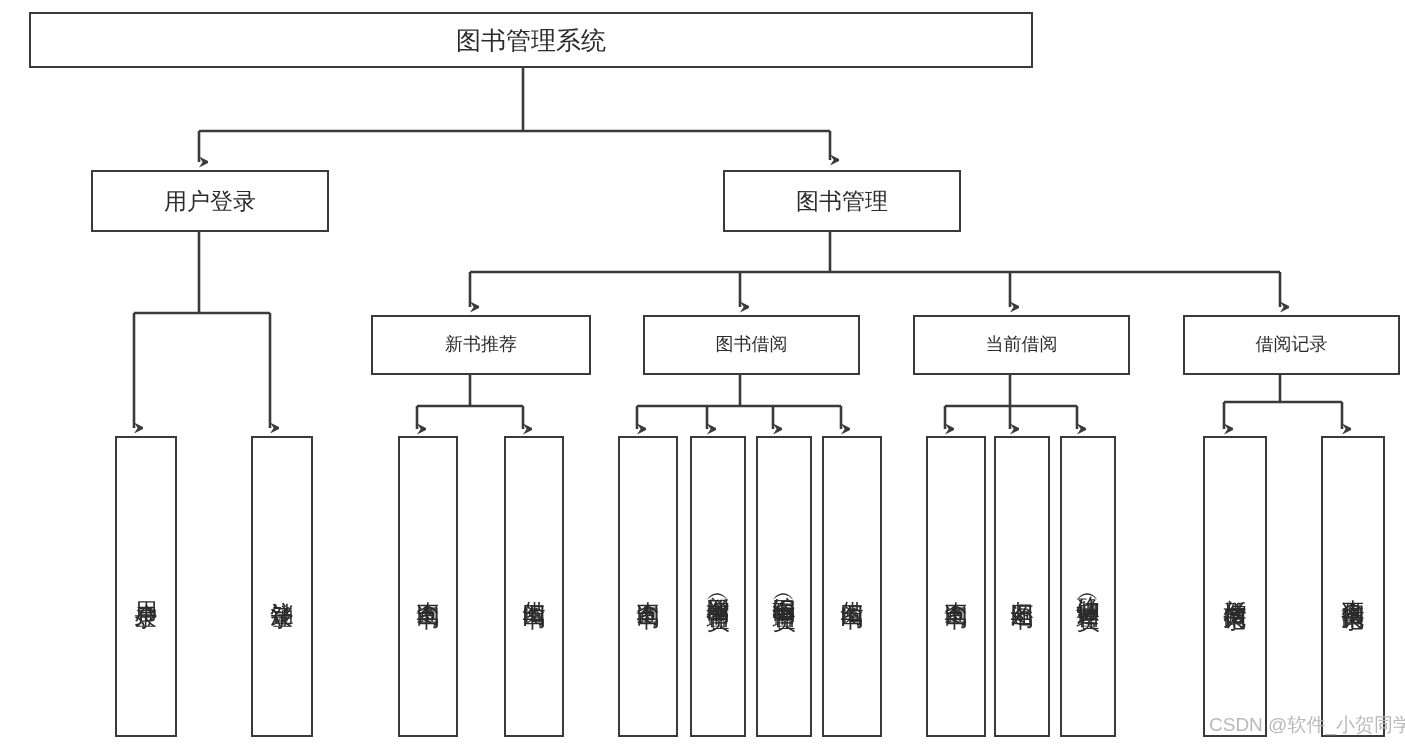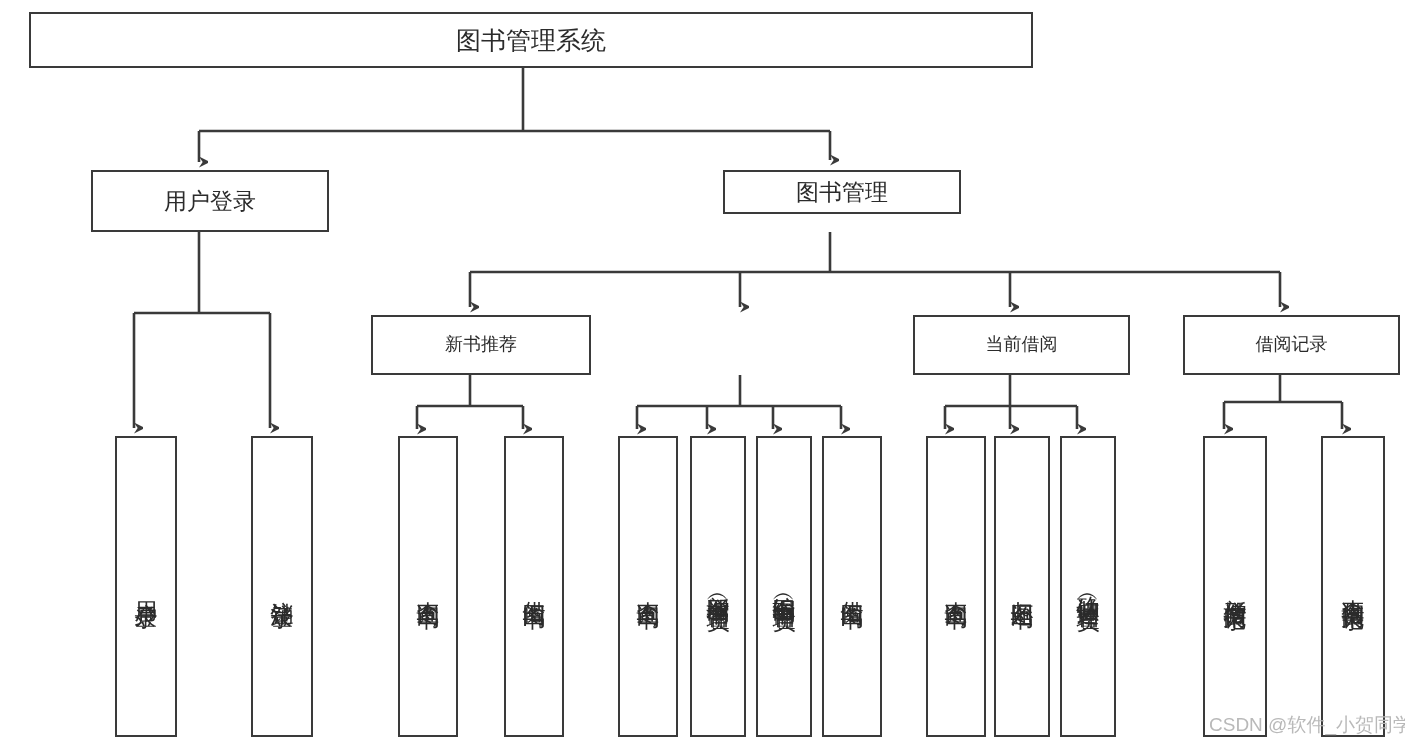--- a/index.html
+++ b/index.html
@@ -121,26 +121,29 @@
     </g>
   </svg>
 
   <div class="node root" style="left:18px; top:12px; width:1004px; height:56px;">
     <span class="label">图书管理系统</span>
   </div>
 
   <div class="node level1" style="left:80px; top:170px; width:238px; height:62px;">
     <span class="label">用户登录</span>
   </div>
-  <div class="node level1" style="left:712px; top:170px; width:238px; height:44px;">
+  <div class="node level1" style="left:712px; top:170px; width:238px; height:62px;">
     <span class="label">图书管理</span>
   </div>
 
   <div class="node level2" style="left:360px; top:315px; width:220px; height:60px;">
     <span class="label">新书推荐</span>
+  </div>
+  <div class="node level2" style="left:632px; top:315px; width:217px; height:60px;">
+    <span class="label">图书借阅</span>
   </div>
   <div class="node level2" style="left:1172px; top:315px; width:217px; height:60px;">
     <span class="label">借阅记录</span>
   </div>
   <div class="node level2" style="left:902px; top:315px; width:217px; height:60px;">
     <span class="label">当前借阅</span>
   </div>
 
   <div class="node leaf" style="left:104px; top:436px; width:62px; height:301px;">
     <span class="label">用户登录</span>

